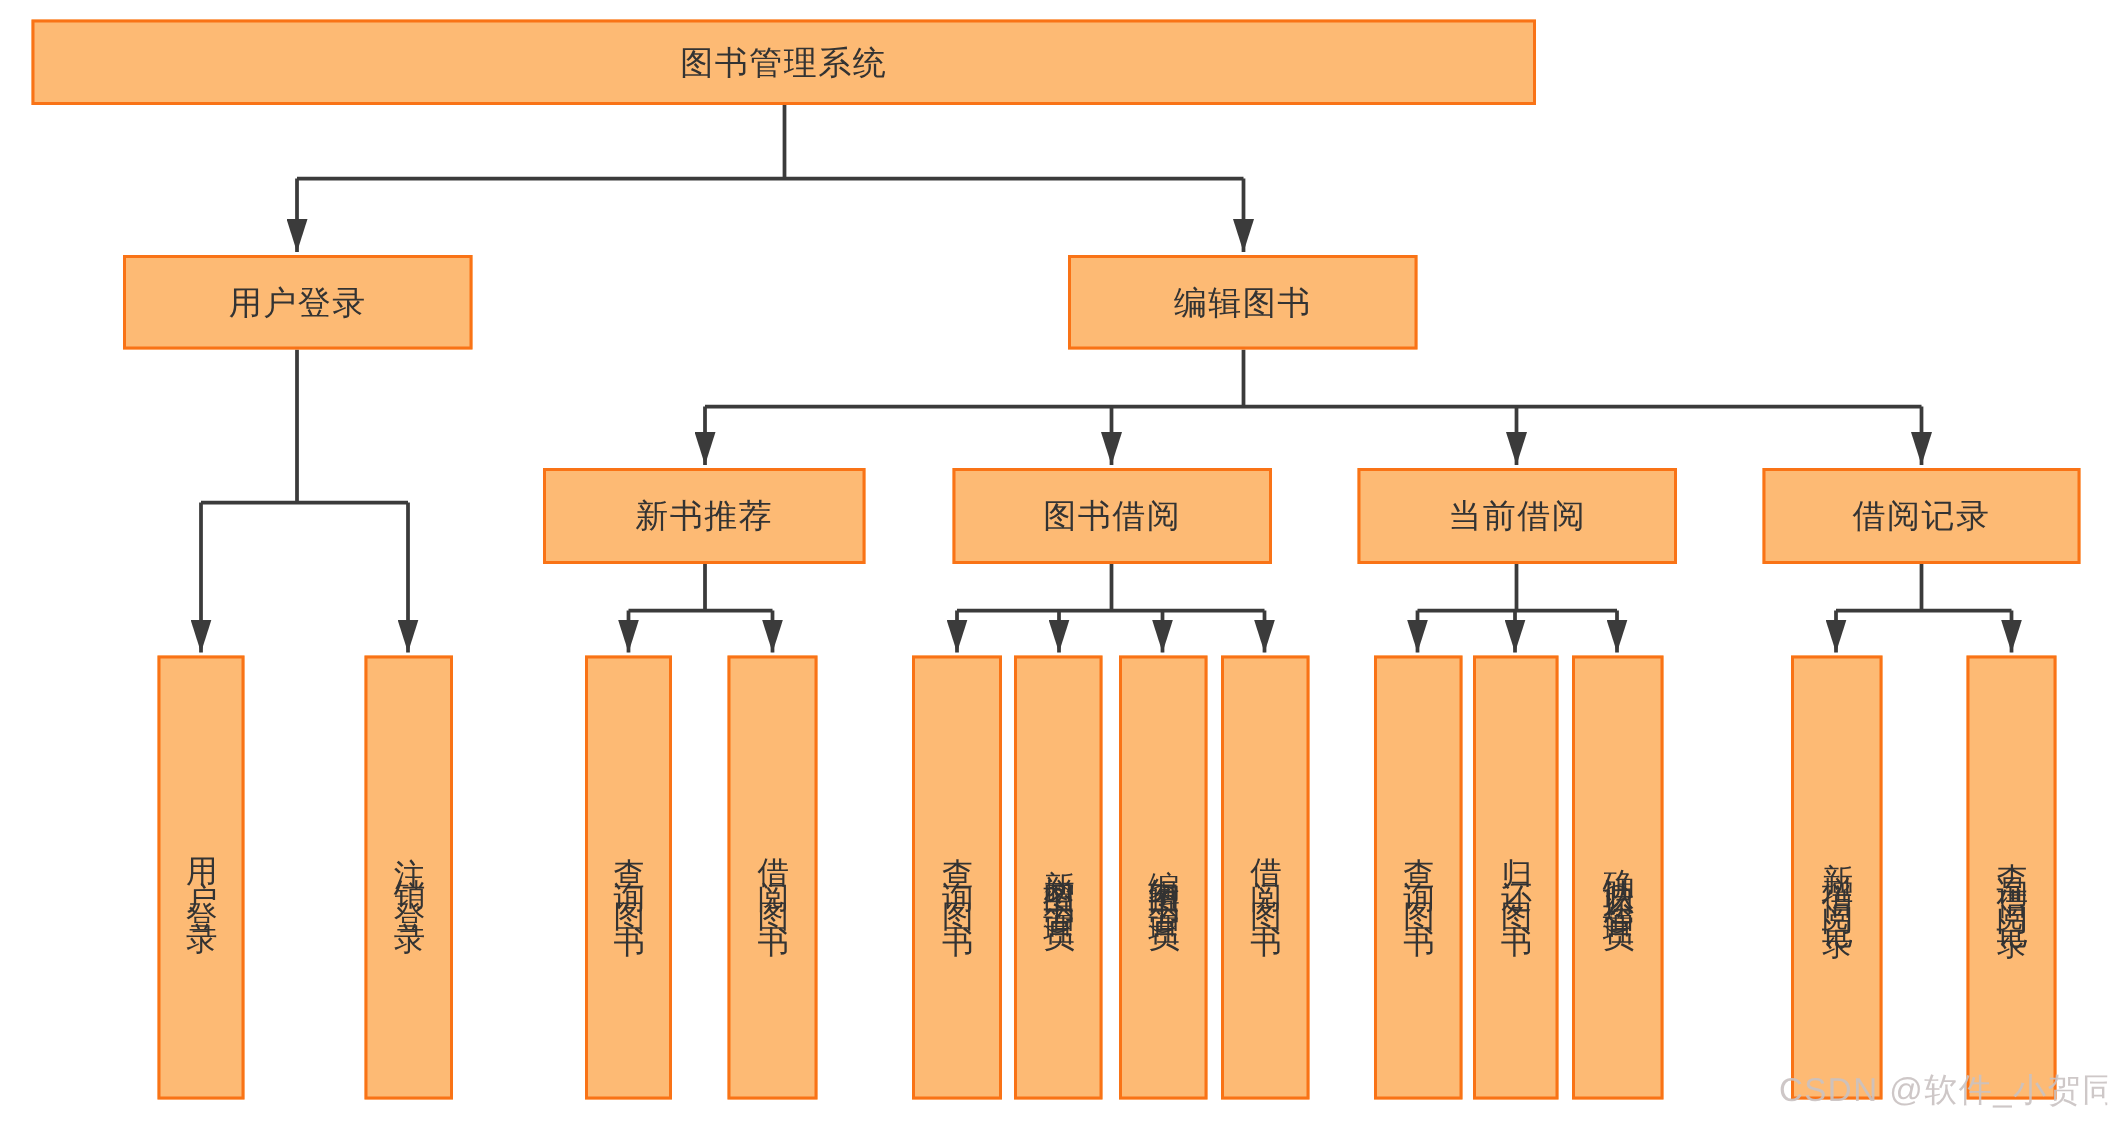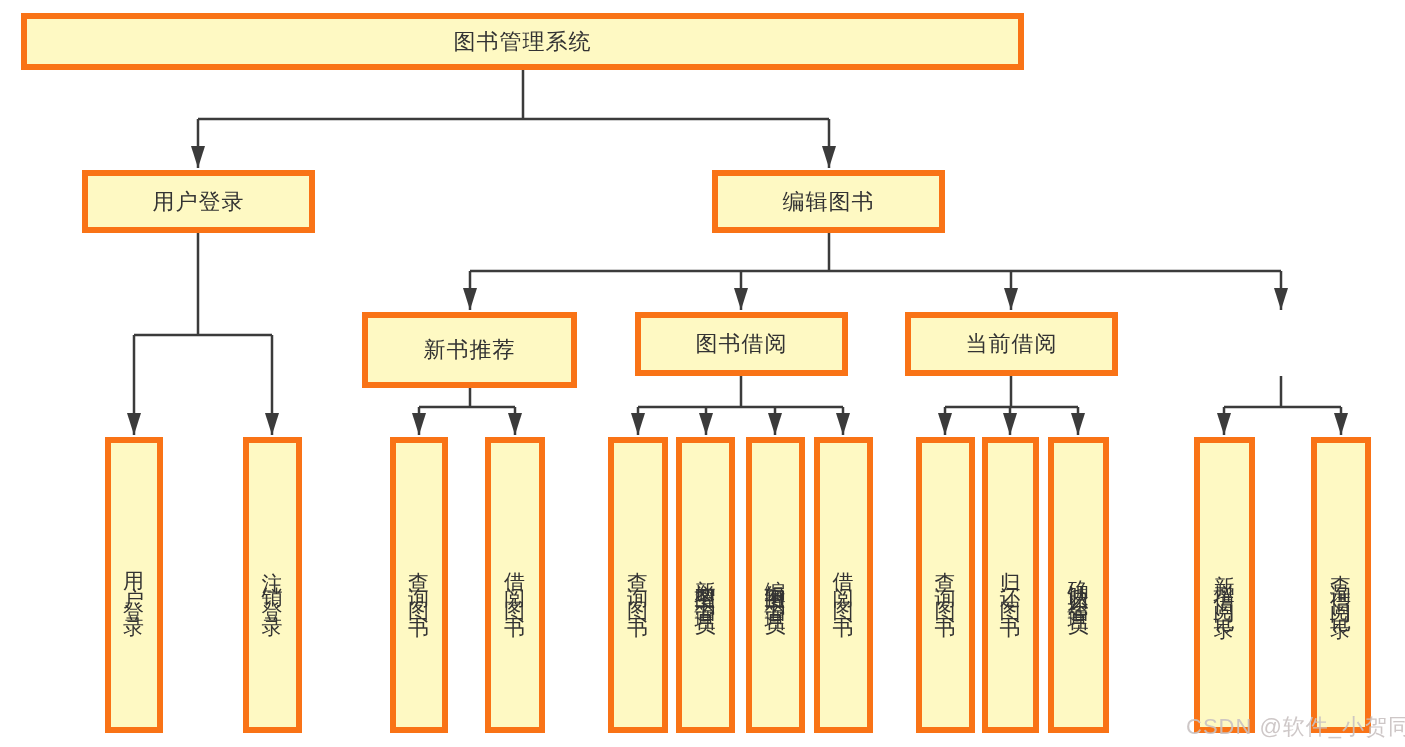--- a/index.html
+++ b/index.html
@@ -2,21 +2,21 @@
 <html><head>
 <meta charset="utf-8">
 <style>
   html,body{margin:0;padding:0;background:#fff;}
   .canvas{
     position:relative;width:1405px;height:747px;background:#ffffff;
     font-family:"Liberation Sans","DejaVu Sans",sans-serif;overflow:hidden;
   }
   .wires{position:absolute;left:0;top:0;width:1405px;height:747px;}
   .node{
-    position:absolute;background:#fef9c3;border:6px solid #f97316;
+    position:absolute;background:#fdba74;border:2px solid #f97316;
     box-sizing:border-box;display:flex;align-items:center;justify-content:center;
     color:#333333;z-index:2;
   }
   .hnode{font-size:22px;letter-spacing:1px;}
   .leaf{top:437px;height:296px;}
   .vert{
     writing-mode:vertical-rl;text-orientation:mixed;
     font-size:21px;color:#333333;line-height:1;
   }
   .sp4{letter-spacing:15px;}
@@ -78,28 +78,31 @@
     <span>图书管理系统</span>
   </div>
 
   <div class="node hnode" style="left:82px;top:170px;width:233px;height:63px;">
     <span>用户登录</span>
   </div>
   <div class="node hnode" style="left:712px;top:170px;width:233px;height:63px;">
     <span>编辑图书</span>
   </div>
 
-  <div class="node hnode" style="left:362px;top:312px;width:215px;height:76px;justify-content:center;">
+  <div class="node hnode" style="left:362px;top:312px;width:215px;height:64px;justify-content:center;">
     <span>新书推荐</span>
   </div>
   <div class="node hnode" style="left:905px;top:312px;width:213px;height:64px;">
     <span>当前借阅</span>
   </div>
   <div class="node hnode" style="left:635px;top:312px;width:213px;height:64px;">
     <span>图书借阅</span>
+  </div>
+  <div class="node hnode" style="left:1175px;top:312px;width:212px;height:64px;">
+    <span>借阅记录</span>
   </div>
 
   <div class="node leaf" style="left:105px;width:58px;">
     <span class="vert sp4">用户登录</span>
   </div>
   <div class="node leaf" style="left:243px;width:59px;">
     <span class="vert sp4">注销登录</span>
   </div>
 
   <div class="node leaf" style="left:390px;width:58px;">

